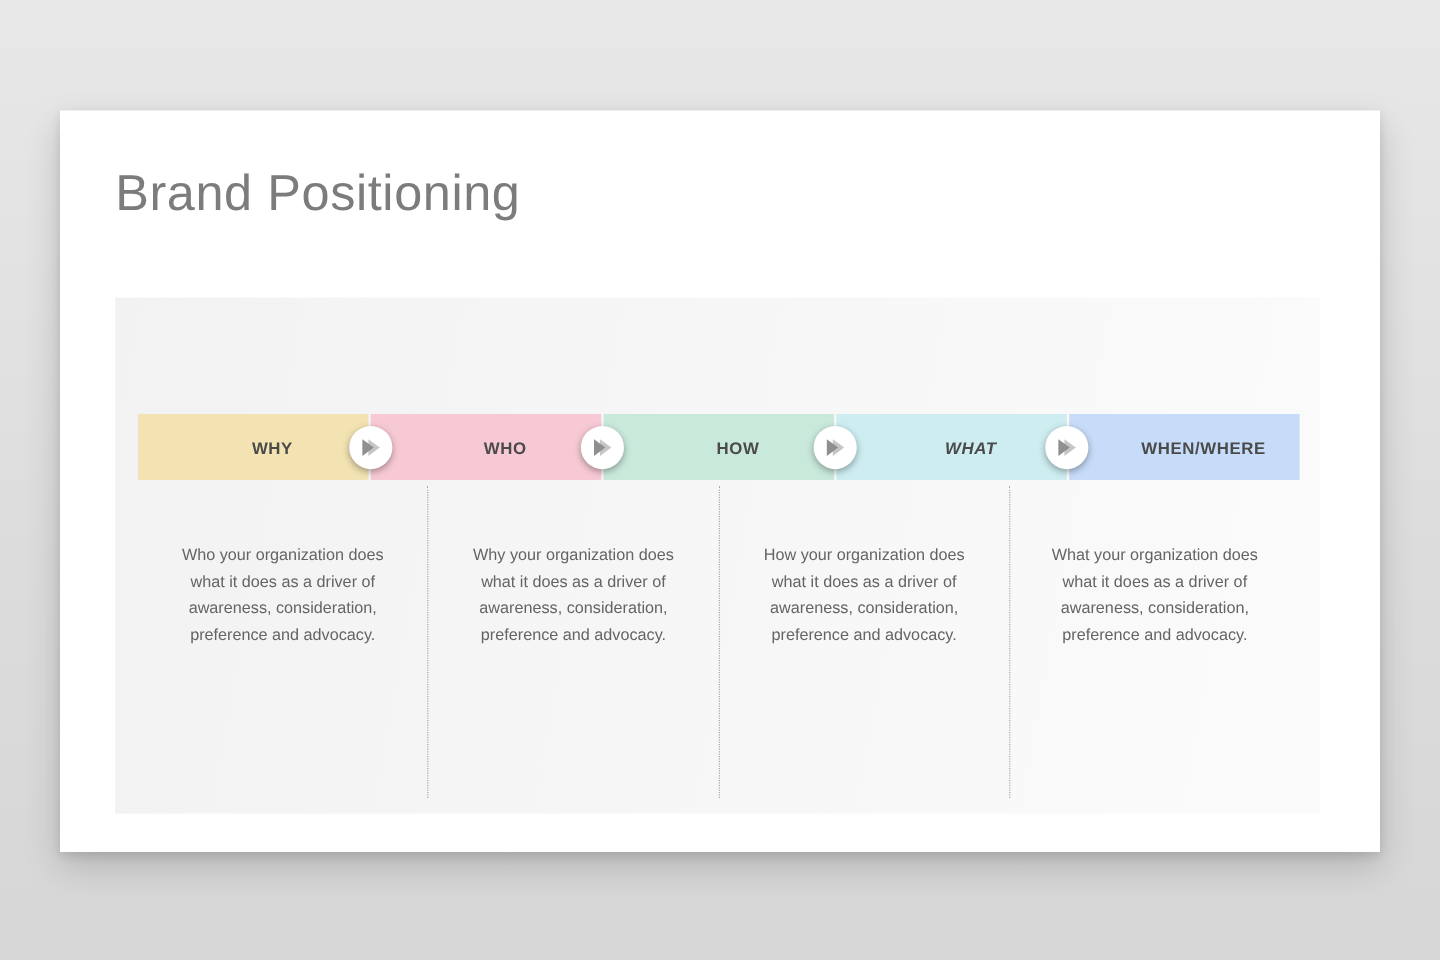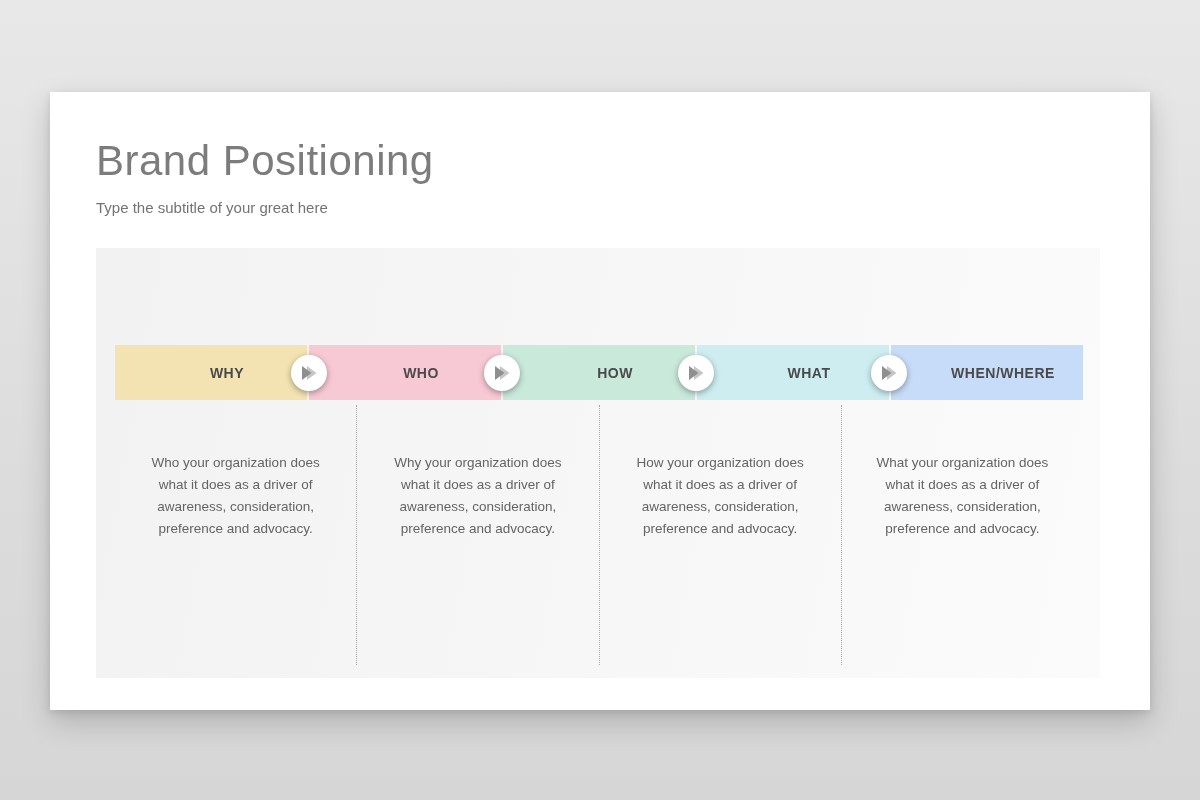--- a/index.html
+++ b/index.html
@@ -62,30 +62,29 @@
   .column p {
     max-width:178px; margin:0 auto; text-align:center;
     font-size:13.5px; line-height:22px; color:#646464;
   }
 </style>
 </head>
 <body>
 
 <div class="slide">
   <h1 class="title">Brand Positioning</h1>
-  <div class="subtitle">Type the subtitle of your great here</div>
 
   <div class="panel">
 
 
     <div class="band-row">
       <div class="band-seg" style="background-color: rgb(243, 227, 178);">WHY</div>
       <div class="band-seg" style="background-color: rgb(247, 201, 212);">WHO</div>
       <div class="band-seg" style="background-color: rgb(201, 233, 219);">HOW</div>
-      <div class="band-seg" style="background-color: rgb(205, 237, 241);">WHAT</div>
+      <div class="band-seg" style="background-color: rgb(205, 237, 241); font-style: italic;">WHAT</div>
       <div class="band-seg" style="background-color: rgb(199, 220, 248);">WHEN/WHERE</div>
     </div>
 
     <div class="arrow-circle ac1">
       <svg width="18" height="18" viewBox="0 0 18 18" aria-hidden="true">
         <polygon points="7,2 16.5,9 7,16" fill="#c6c6c6"></polygon>
         <polygon points="2,2 11.5,9 2,16" fill="#8f8f8f"></polygon>
       </svg>
     </div>
     <div class="arrow-circle ac2">

